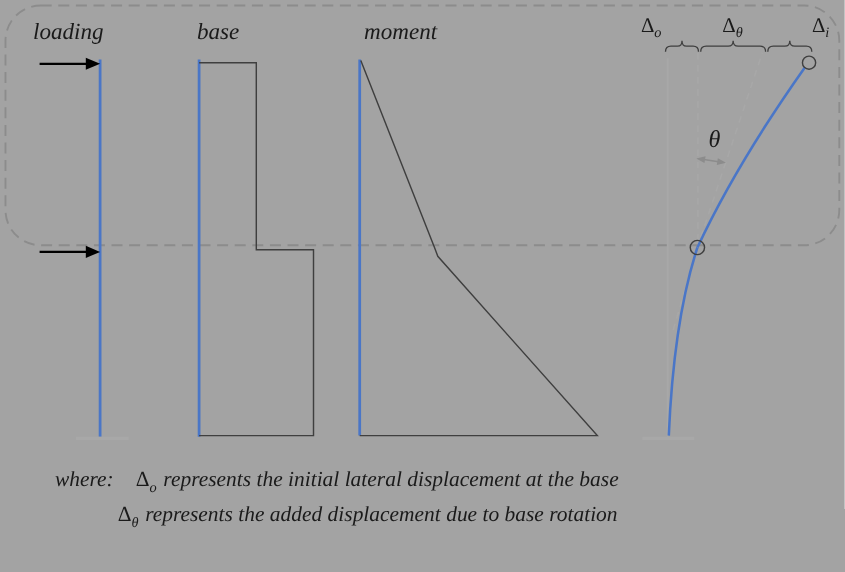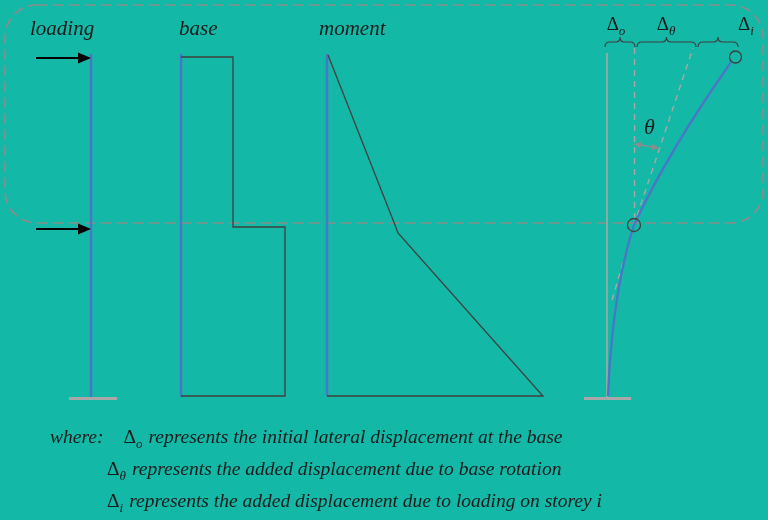--- a/index.html
+++ b/index.html
@@ -1,19 +1,19 @@
 <!DOCTYPE html>
 <html><head>
 <meta charset="utf-8">
 <style>
   html,body{margin:0;padding:0;background:#ffffff;}
   #fig{
     position:relative;
     width:768px;height:520px;
-    background:#14b8a6;
+    background:#a3a3a3;
     font-family:"Liberation Serif","DejaVu Serif",serif;
     color:#1a1a1a;
     overflow:hidden;
   }
   #artwork{position:absolute;left:0;top:0;}
   .lbl{
     position:absolute;
     font-style:italic;
     font-size:21px;
     line-height:1;
@@ -91,27 +91,26 @@
       <polygon points="660,148 651.6,149.9 652.6,143.9" fill="#8c8c8c"></polygon>
     </g>
 
     <path d="M 605,47 Q 605,42 610,42 L 616,42 Q 620,42 620,37 Q 620,42 624,42 L 630,42 Q 635,42 635,47" fill="none" stroke="#3f3f3f" stroke-width="1.2"></path>
     <path d="M 637,47 Q 637,42 642,42 L 662,42 Q 666.5,42 666.5,37 Q 666.5,42 671,42 L 691,42 Q 696,42 696,47" fill="none" stroke="#3f3f3f" stroke-width="1.2"></path>
     <path d="M 698,47 Q 698,42 703,42 L 713.5,42 Q 718,42 718,37 Q 718,42 722.5,42 L 733,42 Q 738,42 738,47" fill="none" stroke="#3f3f3f" stroke-width="1.2"></path>
   </svg>
 
   <span class="lbl" style="left:30px;top:18px">loading</span>
   <span class="lbl" style="left:179px;top:18px">base</span>
-  <span class="lbl" style="left:319px;top:18px">moment</span>
+  <span class="lbl" style="left:331px;top:18px">moment</span>
 
-  <span class="dlabel" style="left:616px;top:14px"><span class="dsym">Δ</span><sub>o</sub></span>
+  <span class="dlabel" style="left:592px;top:14px"><span class="dsym">Δ</span><sub>o</sub></span>
   <span class="dlabel" style="left:666px;top:14px"><span class="dsym">Δ</span><sub>θ</sub></span>
   <span class="dlabel" style="left:746px;top:14px"><span class="dsym">Δ</span><sub>i</sub></span>
 
   <span class="theta-lbl" style="left:644px;top:116px">θ</span>
 
   <div class="legend-line" style="left:107px;top:459px"><span class="sym">Δ</span><sub>θ</sub><span class="txt">represents the added displacement due to base rotation</span></div>
 
   <div class="legend-line" style="left:50px;top:427px"><span class="intro">where:</span><span class="sym">Δ</span><sub>o</sub><span class="txt">represents the initial lateral displacement at the base</span></div>
 
-  <div class="legend-line" style="left:107px;top:491px"><span class="sym">Δ</span><sub>i</sub><span class="txt">represents the added displacement due to loading on storey i</span></div>
 
 </div>
 
 </body></html>

